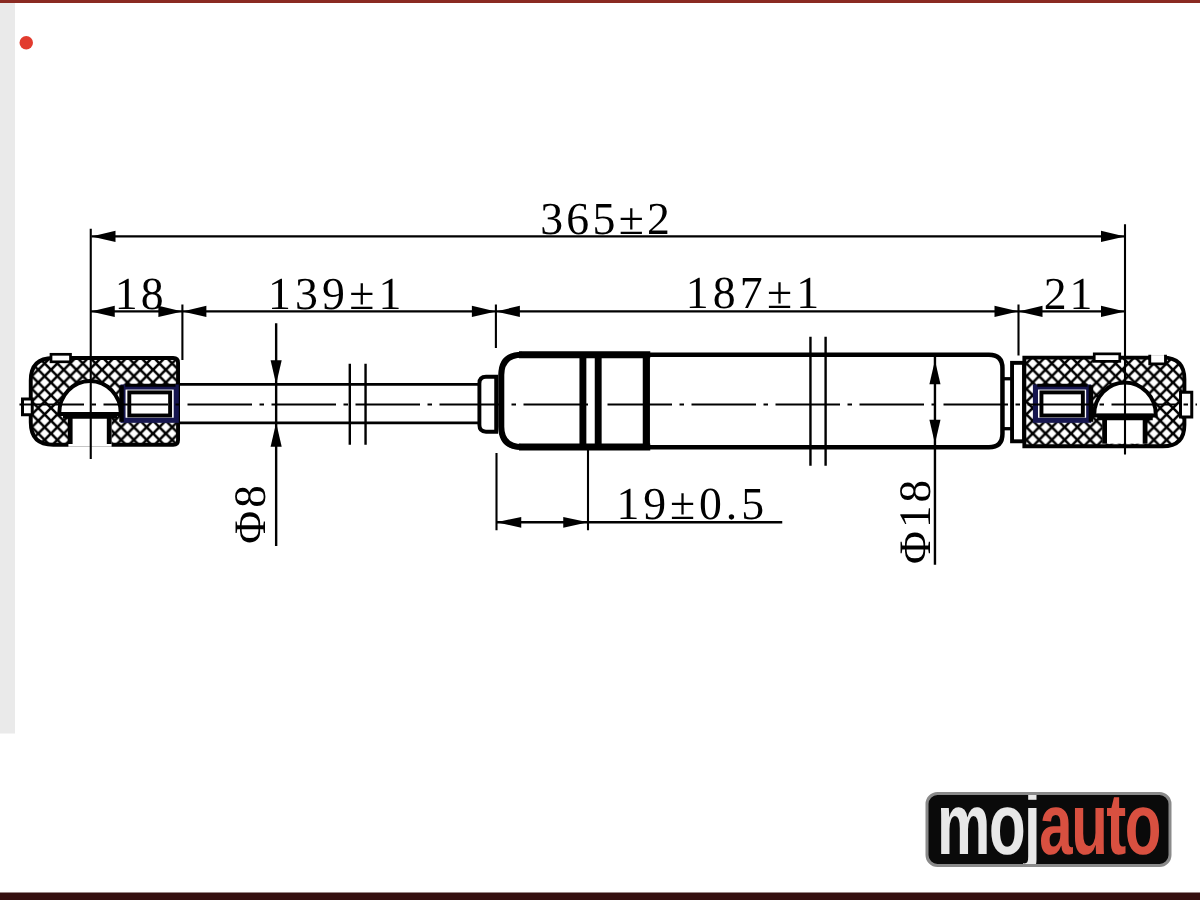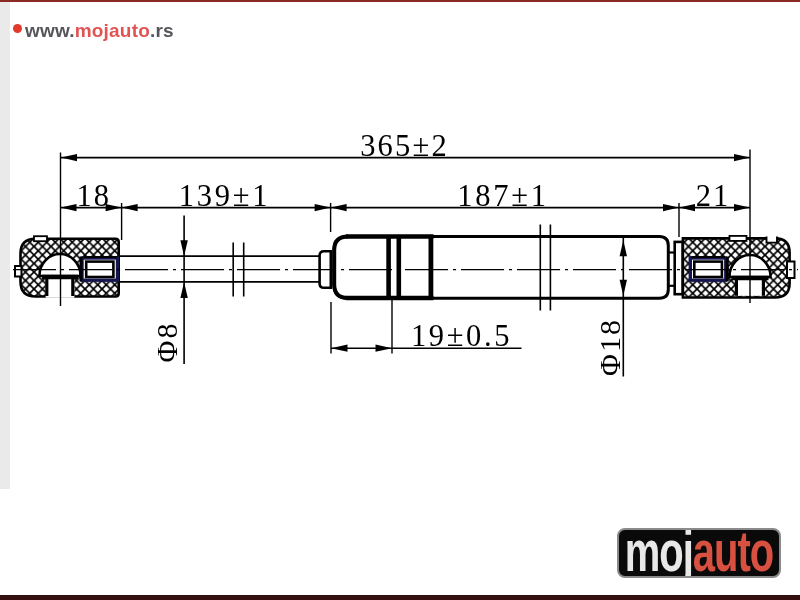--- a/index.html
+++ b/index.html
@@ -16,21 +16,20 @@
   #botlogo .auto{color:#d85040;}
   svg text{font-family:"Liberation Serif",serif;fill:#000;}
 </style>
 </head>
 <body>
 <div id="page">
   <div id="strip"></div>
   <div id="topbar"></div>
   <div id="botbar"></div>
   <div id="dot"></div>
-  <div id="toplogo">www.<span class="red">mojauto</span>.rs</div>
 
   <svg width="800" height="600" viewBox="0 0 800 600" style="position:absolute;left:0;top:0;">
     <defs>
       <pattern id="hatch" width="8.5" height="8.5" patternUnits="userSpaceOnUse">
         <path d="M0,8.5 L8.5,0 M0,0 L8.5,8.5" stroke="#000" stroke-width="1.7" fill="none"></path>
       </pattern>
     </defs>
 
     <path d="M35.5,238.7 H115.5 Q118.7,238.7 118.7,241.9 V293.3 Q118.7,296.5 115.5,296.5 H35.5 Q20.5,296.5 20.5,281.5 V253.7 Q20.5,238.7 35.5,238.7 Z" fill="url(#hatch)" stroke="#000" stroke-width="2.6"></path>
 

